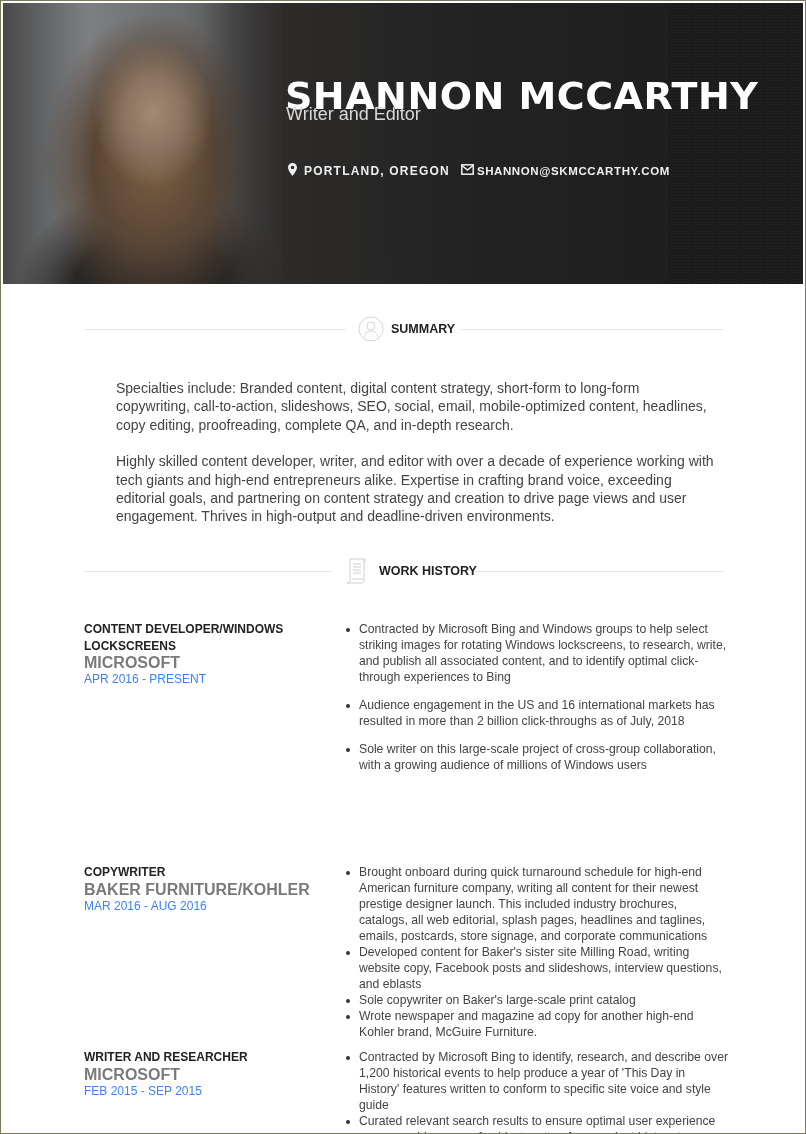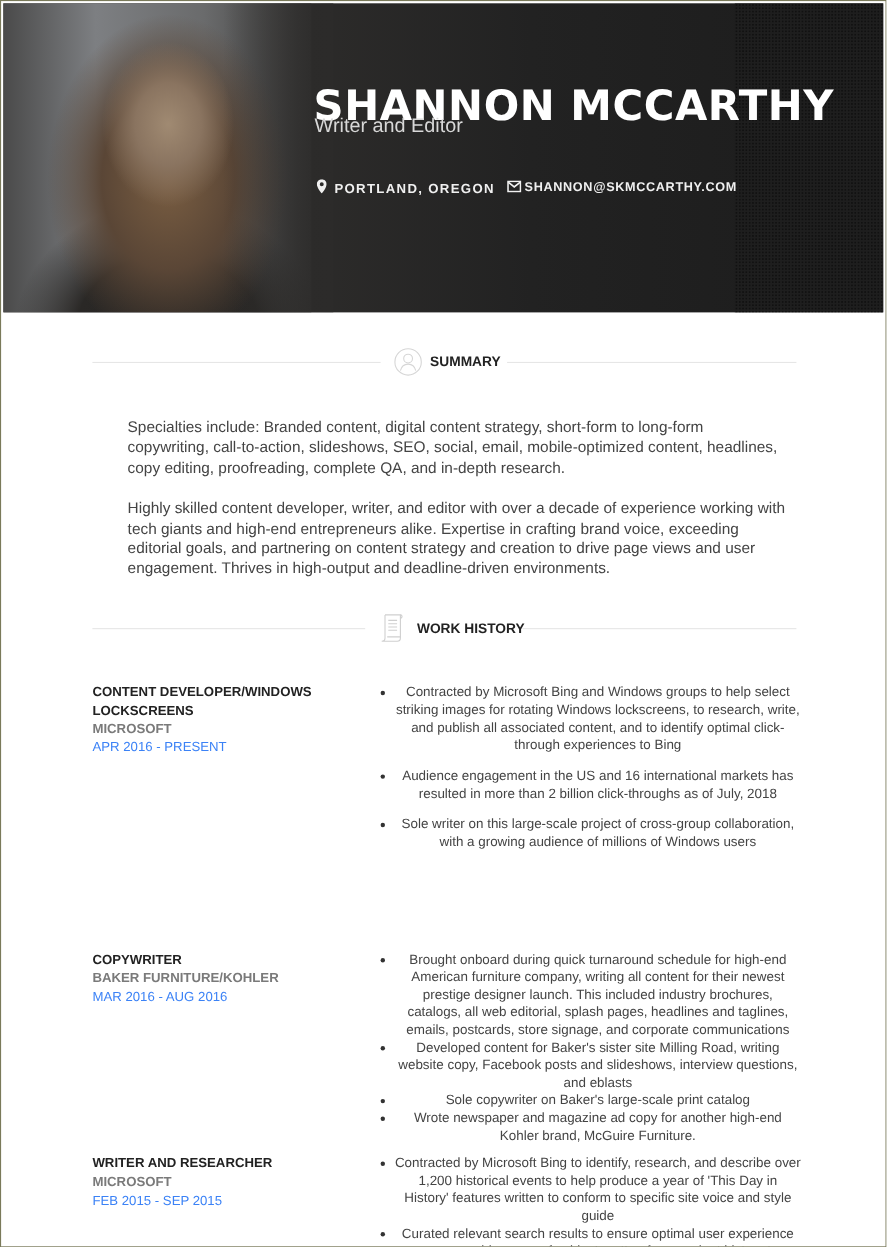--- a/index.html
+++ b/index.html
@@ -65,27 +65,27 @@
     .summary {
       position: absolute; left: 115px; top: 378px; width: 600px;
       font-size: 14px; line-height: 18.4px; color: #444;
     }
     .summary p + p { margin-top: 18px; }
 
     
     .job { position: absolute; left: 83px; width: 640px; }
     .job-left { position: absolute; left: 0; top: 0; width: 230px; }
     .job-title { font-size: 12px; font-weight: bold; color: #222; line-height: 16.5px; }
-    .job-company { font-size: 12px; font-weight: bold; color: #7a7a7a; line-height: 17px; }
+    .job-company { font-size: 16px; font-weight: bold; color: #7a7a7a; line-height: 17px; }
     .job-dates { font-size: 12px; color: #3b82f6; line-height: 17px; }
     .job-right { position: absolute; left: 259px; top: 0; width: 385px; }
     .job-right ul { list-style: none; }
     .job-right li {
       position: relative; padding-left: 16px;
-      font-size: 12.2px; line-height: 16px; color: #444; text-align: center;
+      font-size: 12.2px; line-height: 16px; color: #444;
     }
     .job-right li::before {
       content: ""; position: absolute; left: 3px; top: 7px;
       width: 4px; height: 4px; border-radius: 50%; background: #333;
     }
     .spaced li + li { margin-top: 12px; }
   </style>
 </head>
 <body>
 

